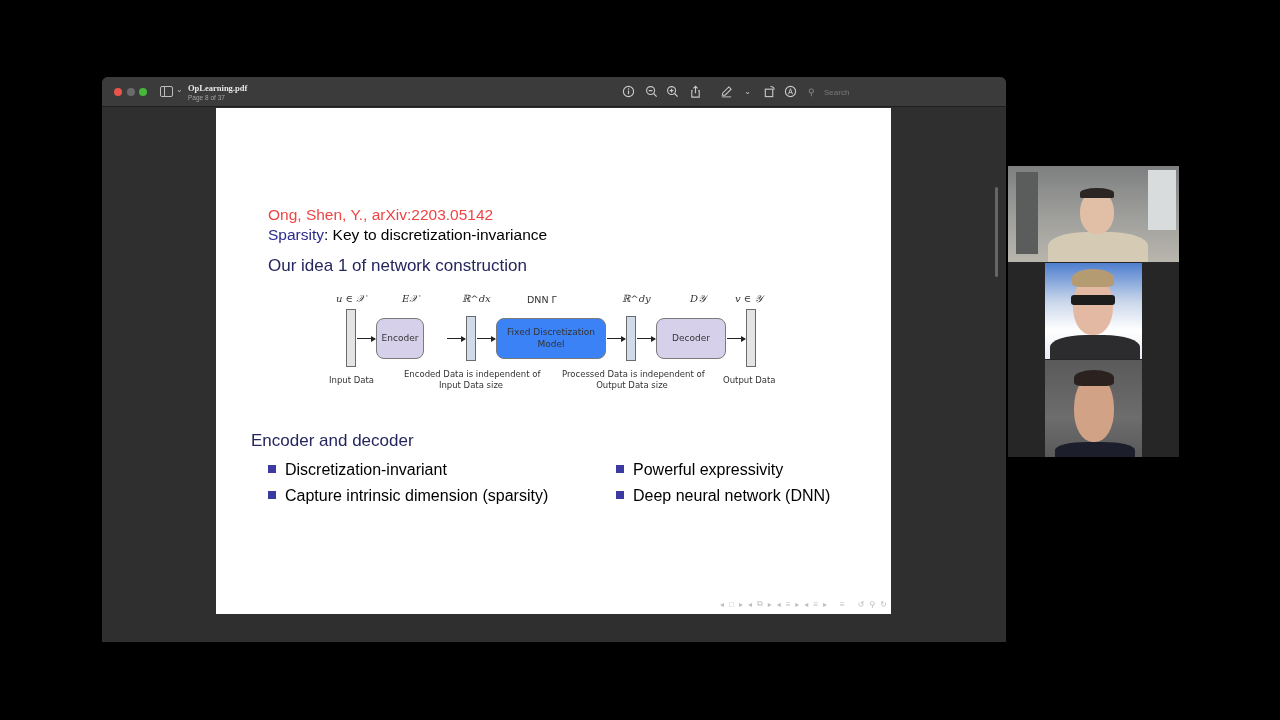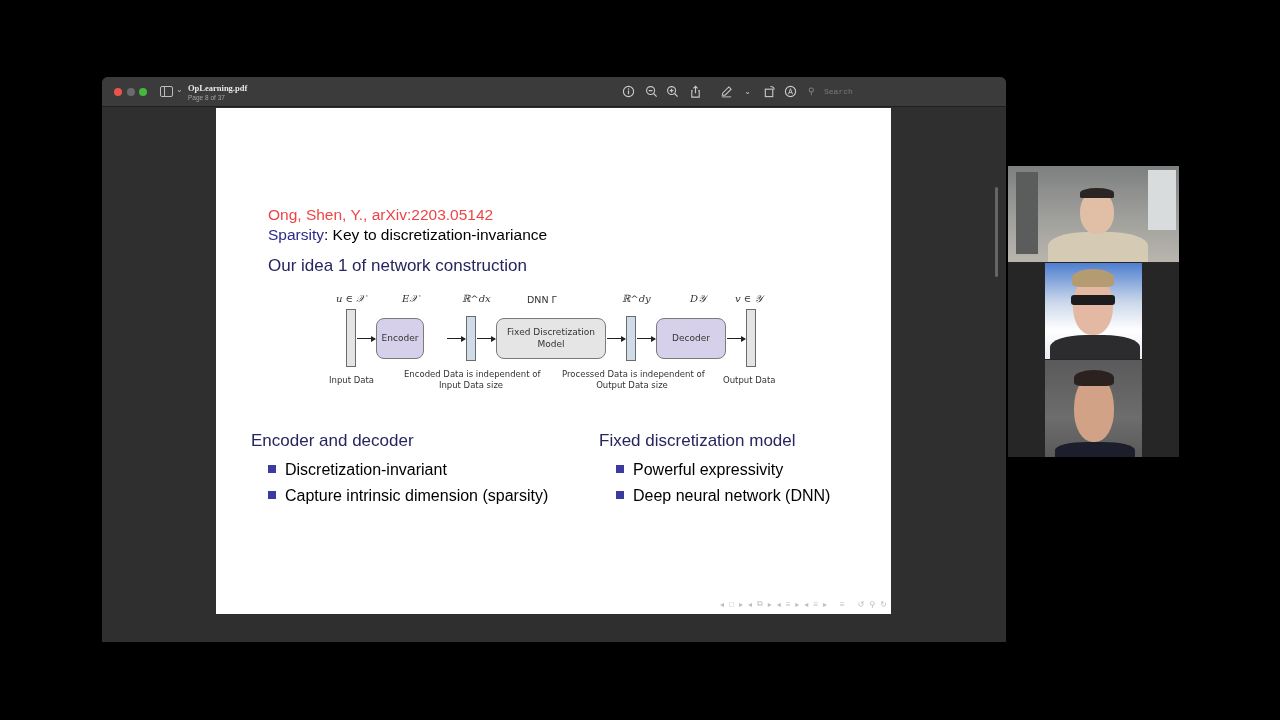--- a/index.html
+++ b/index.html
@@ -14,41 +14,41 @@
   .t-min { left: 25px; background: #6b6b6b; }
   .t-max { left: 37px; background: #45b83c; }
   .sidebar-toggle { position: absolute; left: 58px; top: 9px; width: 13px; height: 11px; border: 1.3px solid #bdbdbd; border-radius: 2px; }
   .sidebar-toggle::before { content: ""; position: absolute; left: 3px; top: 0; width: 1px; height: 100%; background: #bdbdbd; }
   .sidebar-chev { position: absolute; left: 74px; top: 8px; color: #bdbdbd; font-size: 8px; }
   .doc-title { position: absolute; left: 86px; top: 6px; color: #e8e8e8; font-size: 8.5px; font-weight: bold; font-family: Liberation Serif, serif; }
   .doc-sub { position: absolute; left: 86px; top: 17px; color: #a3a3a3; font-size: 6.5px; }
 
   .tb-icon { position: absolute; top: 8px; width: 13px; height: 13px; color: #c8c8c8; font-size: 11px; line-height: 13px; text-align: center; }
   .tb-svg { position: absolute; top: 8px; width: 13px; height: 13px; }
-  .search { position: absolute; left: 706px; top: 7px; width: 110px; height: 16px; color: #7a7a7a; font-size: 8px; line-height: 16px; font-family: Liberation Mono, monospace; }
+  .search { position: absolute; left: 706px; top: 7px; width: 110px; height: 16px; color: #7a7a7a; font-size: 8px; line-height: 16px; }
   .search .glass { display: inline-block; width: 16px; color: #8a8a8a; font-size: 9px; }
 
   
   .page { position: absolute; left: 114px; top: 31px; width: 675px; height: 506px; background: #ffffff; }
   .slide-title { position: absolute; left: 16px; top: 13px; color: #25255f; font-size: 19px; }
   .citation { position: absolute; left: 52px; top: 98px; color: #ef4444; font-size: 15.5px; }
   .sparsity-line { position: absolute; left: 52px; top: 118px; color: #000; font-size: 15.5px; }
   .sparsity-line .hl { color: #2a2a8c; }
   .idea-heading { position: absolute; left: 52px; top: 148px; color: #25255f; font-size: 17px; }
 
   
   .diagram { position: absolute; left: 110px; top: 180px; width: 460px; height: 105px; }
   .math { position: absolute; font-family: "DejaVu Serif", serif; font-style: italic; font-size: 10px; color: #333; white-space: nowrap; }
   .plain { position: absolute; font-family: "DejaVu Sans", sans-serif; font-size: 9.5px; color: #333; white-space: nowrap; }
   .bar { position: absolute; width: 10px; border: 1px solid #6b6b6b; }
   .bar-gray { background: #e4e4e4; }
   .bar-blue { background: #cfdbe6; }
   .block { position: absolute; border: 1.2px solid #7a7a7a; border-radius: 8px; font-family: "DejaVu Sans", sans-serif; font-size: 9px; color: #333; display: flex; align-items: center; justify-content: center; text-align: center; line-height: 1.25; }
   .block-purple { background: #d6d0ea; }
-  .block-yellow { background: #e5e5e5; }
+  .block-yellow { background: #3b82f6; }
   .arrow { position: absolute; height: 1px; background: #222; }
   .arrow::after { content: ""; position: absolute; right: -1px; top: -2.5px; border-left: 5px solid #222; border-top: 3px solid transparent; border-bottom: 3px solid transparent; }
   .caption { position: absolute; font-family: "DejaVu Sans", sans-serif; font-size: 8.5px; color: #333; text-align: center; line-height: 1.3; white-space: nowrap; }
 
   
   .col-head { position: absolute; color: #25255f; font-size: 17px; }
   .bullet { position: absolute; color: #000; font-size: 16px; white-space: nowrap; }
   .bullet .sq { display: inline-block; width: 8px; height: 8px; background: #3a3aa0; margin-right: 9px; vertical-align: 2px; }
 
   .nav-strip { position: absolute; right: 4px; bottom: 4px; height: 12px; display: flex; gap: 5px; color: #bdbdbd; font-size: 8px; align-items: center; }
@@ -155,21 +155,20 @@
         <div class="caption" style="left:3px;top:87px">Input Data</div>
         <div class="caption" style="left:78px;top:81px;width:134px"><span>Encoded Data is independent of</span><br><span>Input Data size</span></div>
         <div class="caption" style="left:236px;top:81px;width:140px"><span>Processed Data is independent of</span><br><span>Output Data size</span></div>
         <div class="caption" style="left:397px;top:87px">Output Data</div>
       </div>
 
       <div class="col-head" style="left:35px;top:323px">Encoder and decoder</div>
       <div class="bullet" style="left:52px;top:353px"><span class="sq"></span><span>Discretization-invariant</span></div>
       <div class="bullet" style="left:52px;top:379px"><span class="sq"></span><span>Capture intrinsic dimension (sparsity)</span></div>
 
-      <div class="col-head" style="left:383px;top:323px">Fixed discretization model</div>
       <div class="bullet" style="left:400px;top:353px"><span class="sq"></span><span>Powerful expressivity</span></div>
       <div class="bullet" style="left:400px;top:379px"><span class="sq"></span><span>Deep neural network (DNN)</span></div>
 
       <div class="nav-strip">
         <span>◂</span>
         <span>□</span>
         <span>▸</span>
         <span>◂</span>
         <span>⧉</span>
         <span>▸</span>

